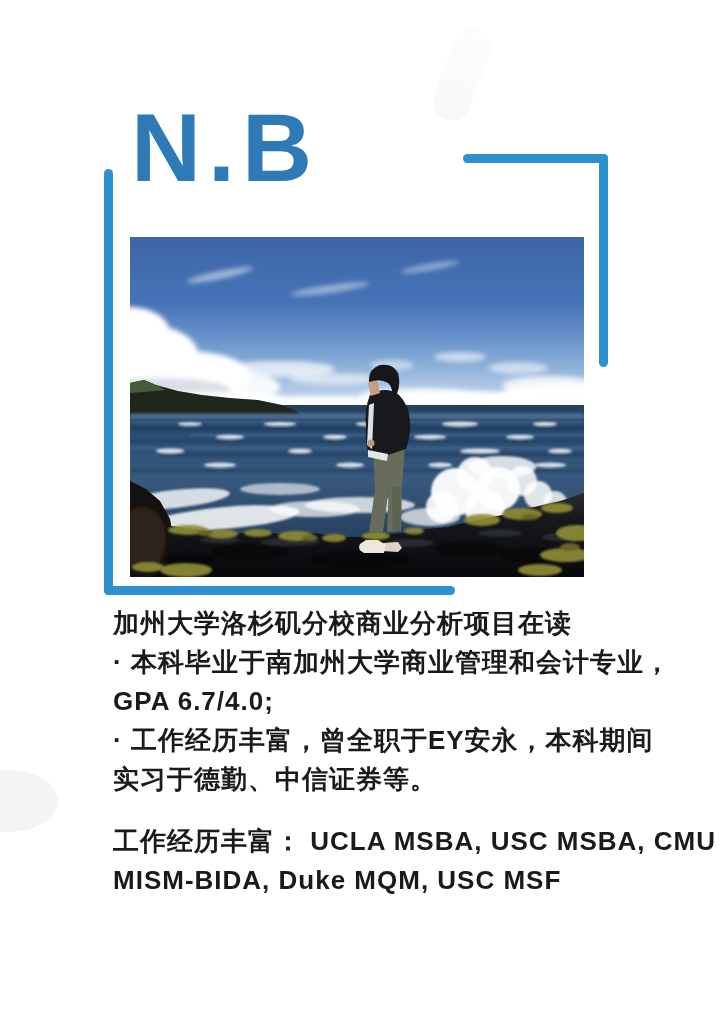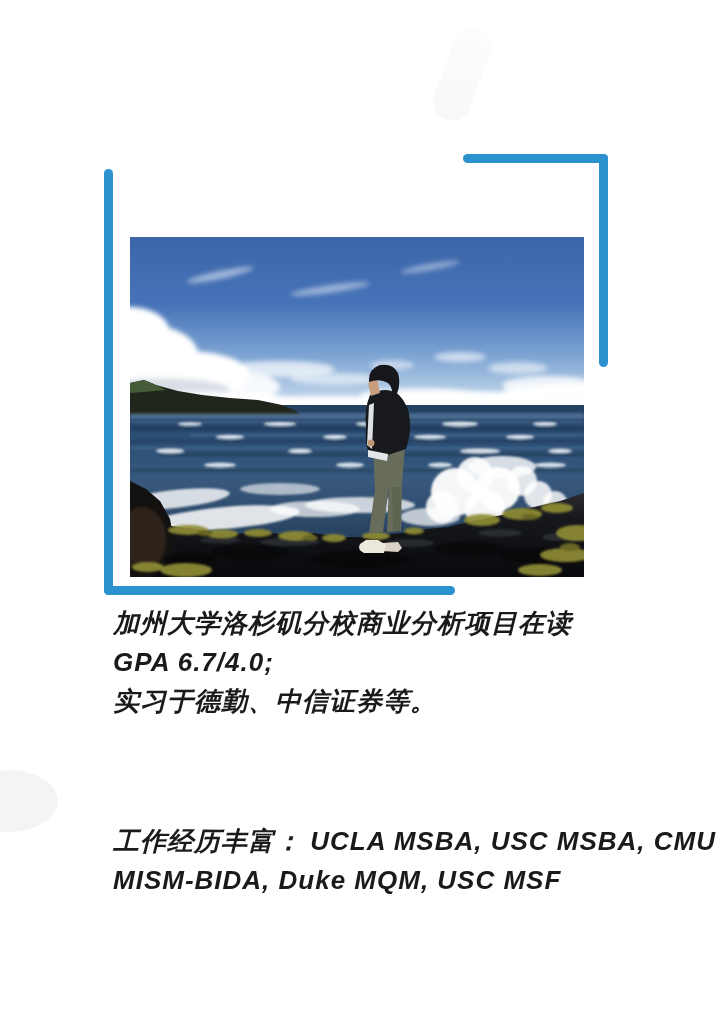--- a/index.html
+++ b/index.html
@@ -32,33 +32,33 @@
   
   .photo{
     position:absolute;left:130px;top:237px;width:454px;height:340px;overflow:hidden;
   }
   .photo svg{display:block;width:100%;height:100%;}
   
   .textblock{
     position:absolute;left:113px;color:var(--text-black,#1a1a1a);
     font-size:26px;line-height:39px;font-weight:bold;letter-spacing:1px;
     white-space:nowrap;
-    font-style:italic;
   }
   .textblock.info{top:604px;}
   .textblock.offers{top:822px;}
 </style>
 </head>
 <body>
 
 <div class="canvas">
 
   <div class="streak"></div>
   <div class="blob"></div>
 
+  <div class="title">N.B</div>
 
   <div class="bline left-v"></div>
   <div class="bline bottom-h"></div>
   <div class="bline tr-h"></div>
   <div class="bline tr-v"></div>
 
   <div class="photo">
     <svg viewBox="0 0 454 340" preserveAspectRatio="none">
       <defs>
         <linearGradient id="sky" x1="0" y1="0" x2="0" y2="1">
@@ -221,21 +221,23 @@
         <path d="M238,213 L258,217 L257,224 L238,220 Z" fill="#e4e7ea"></path>
         <circle cx="241" cy="206" r="3.5" fill="#c09878"></circle>
         <path d="M238,146 L247,141 L250,156 L241,159 Z" fill="#c79d7f"></path>
         <path d="M239,145 Q238,132 250,128 Q263,126 268,136 Q271,146 267,157 L262,160 Q263,150 258,146 Q250,141 239,145 Z" fill="#16171a"></path>
       </g>
     </svg>
   </div>
 
   <div class="textblock info">
     <div>加州大学洛杉矶分校商业分析项目在读</div>
+    <div>· 本科毕业于南加州大学商业管理和会计专业，</div>
     <div>GPA 6.7/4.0;</div>
+    <div>· 工作经历丰富，曾全职于EY安永，本科期间</div>
     <div>实习于德勤、中信证券等。</div>
   </div>
 
   <div class="textblock offers">
     <div>工作经历丰富： UCLA MSBA, USC MSBA, CMU</div>
     <div>MISM-BIDA, Duke MQM, USC MSF</div>
   </div>
 
 </div>
 

